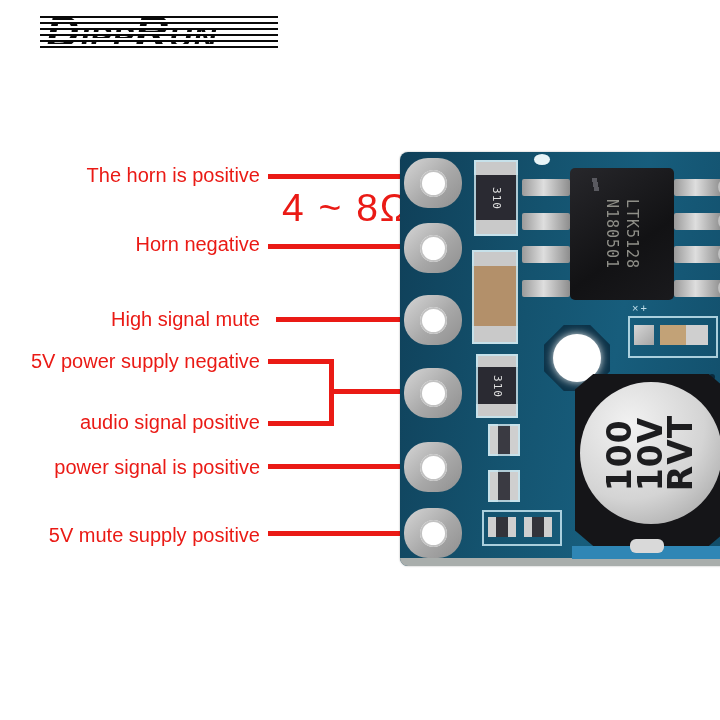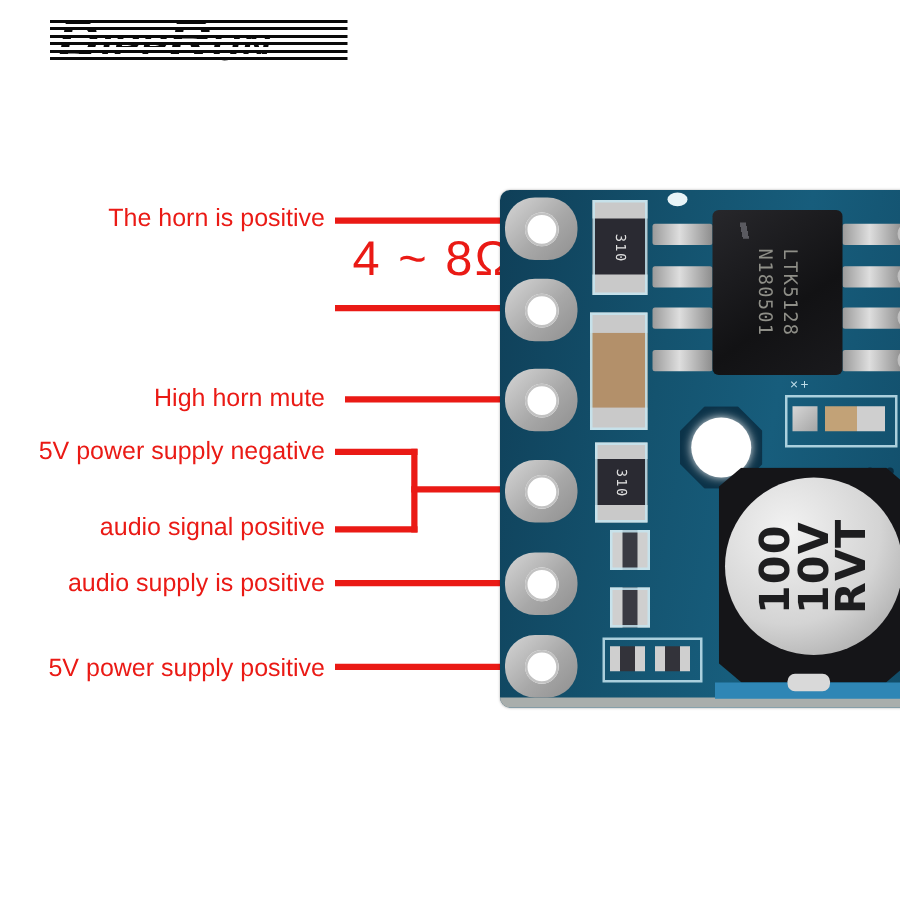--- a/index.html
+++ b/index.html
@@ -81,25 +81,26 @@
 
 <div id="stage">
 
   <div class="logo">
     <div class="logo-speed"></div>
     <div class="logo-text">DippRun</div>
     <div class="logo-stripes"></div>
   </div>
 
   <div class="pin-label" style="top:164px">The horn is positive</div>
-  <div class="pin-label" style="top:308px">High horn mute</div>
+  <div class="pin-label" style="top:233px">Horn negative</div>
+  <div class="pin-label" style="top:308px">High signal mute</div>
   <div class="pin-label" style="top:350px">5V power supply negative</div>
   <div class="pin-label" style="top:411px">audio signal positive</div>
-  <div class="pin-label" style="top:456px">audio supply is positive</div>
-  <div class="pin-label" style="top:524px">5V power supply positive</div>
+  <div class="pin-label" style="top:456px">power signal is positive</div>
+  <div class="pin-label" style="top:524px">5V mute supply positive</div>
 
   <div class="imp">4 ~ 8Ω</div>
 
   <div class="rline" style="left:236px;top:174px;width:132px"></div>
   <div class="rline" style="left:236px;top:244px;width:132px"></div>
   <div class="rline" style="left:244px;top:317px;width:124px"></div>
   <div class="rline" style="left:236px;top:359px;width:66px"></div>
   <div class="rline" style="left:236px;top:421px;width:66px"></div>
   <div class="rline v" style="left:297px;top:359px;height:67px"></div>
   <div class="rline" style="left:297px;top:389px;width:71px"></div>

